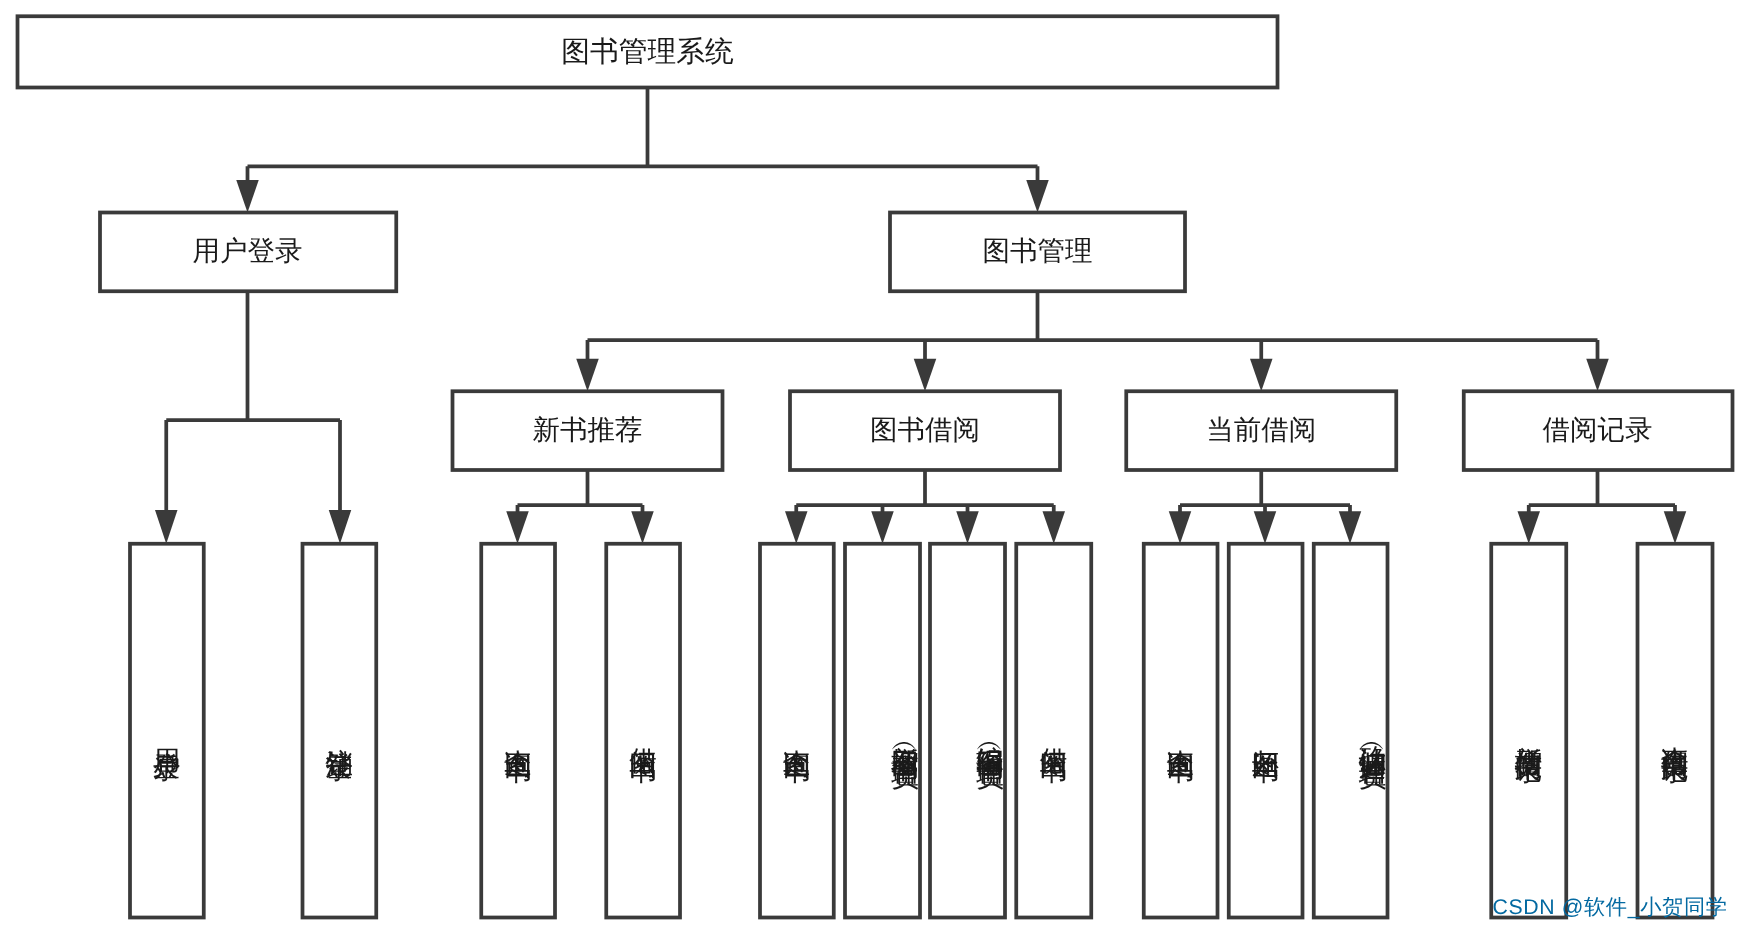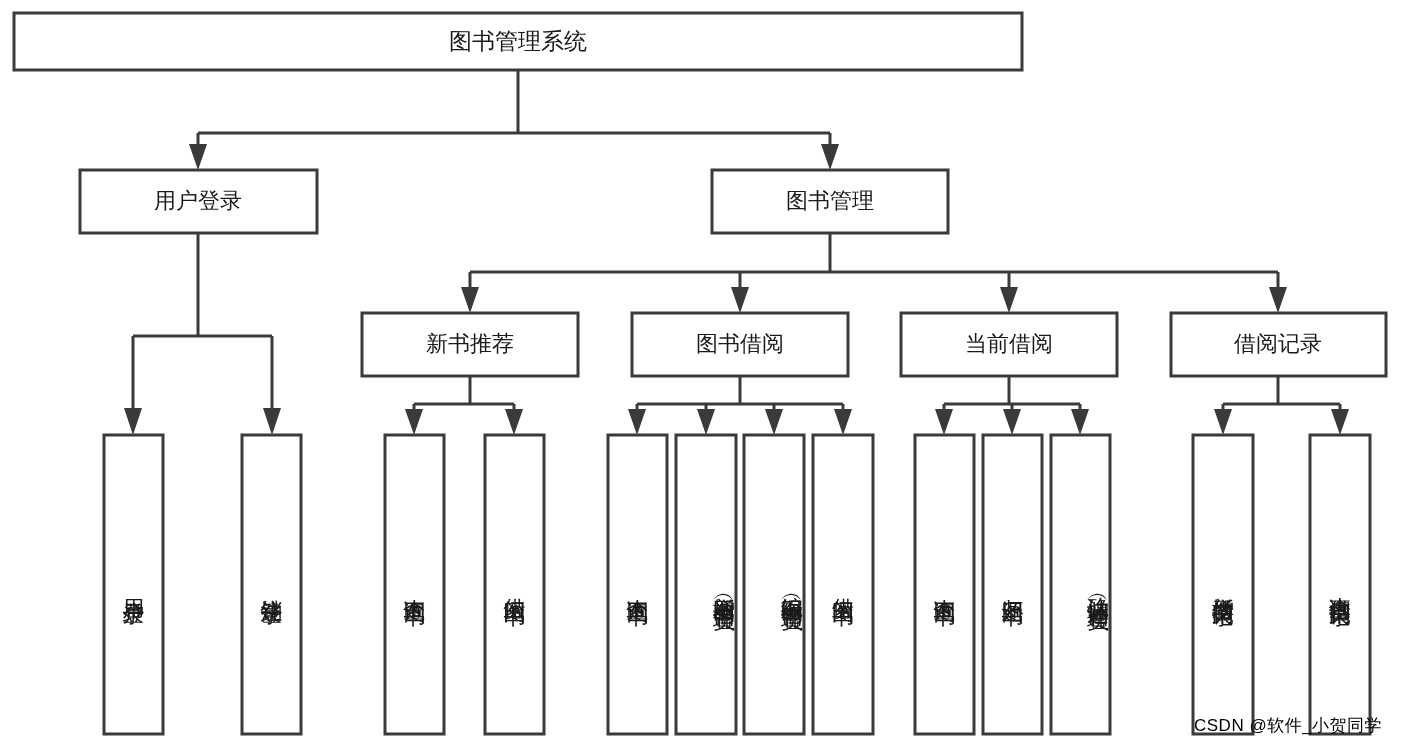--- a/index.html
+++ b/index.html
@@ -70,21 +70,21 @@
     color: #1a1a1a;
     white-space: nowrap;
     pointer-events: none;
   }
   .watermark {
     position: absolute;
     left: 1194px;
     top: 714px;
     font-family: "Liberation Sans", "DejaVu Sans", sans-serif;
     font-size: 17px;
-    color: #000000;
+    color: #0369a1;
     white-space: nowrap;
     letter-spacing: 0.5px;
   }
 </style>
 </head>
 <body>
 
 <div id="diagram-root">
 
   <svg class="canvas" viewBox="0 0 1405 747">

